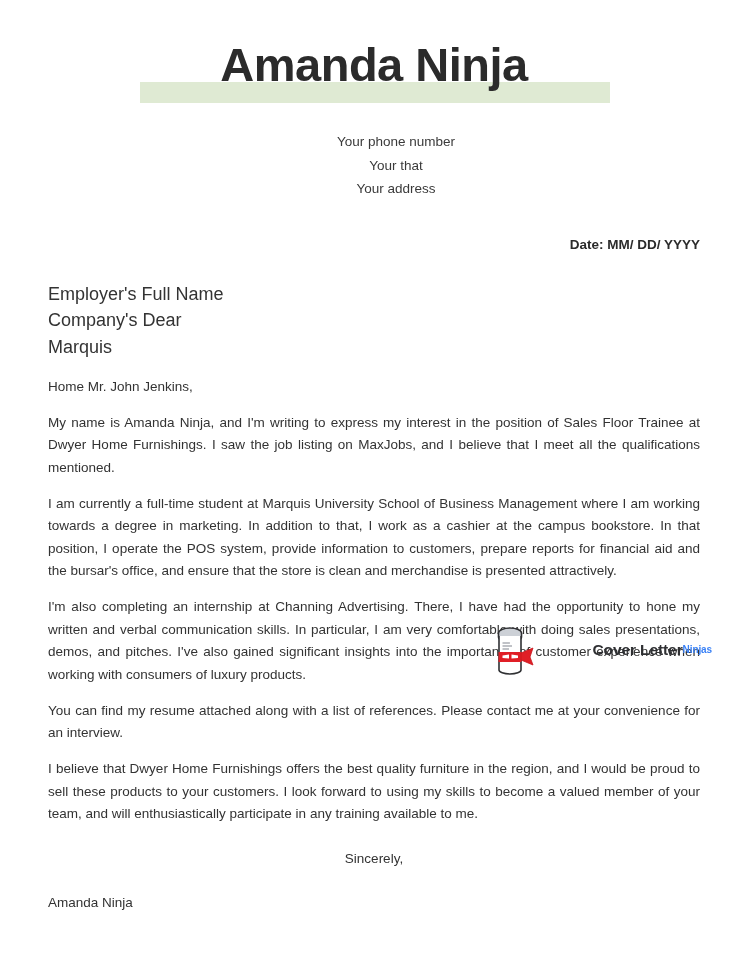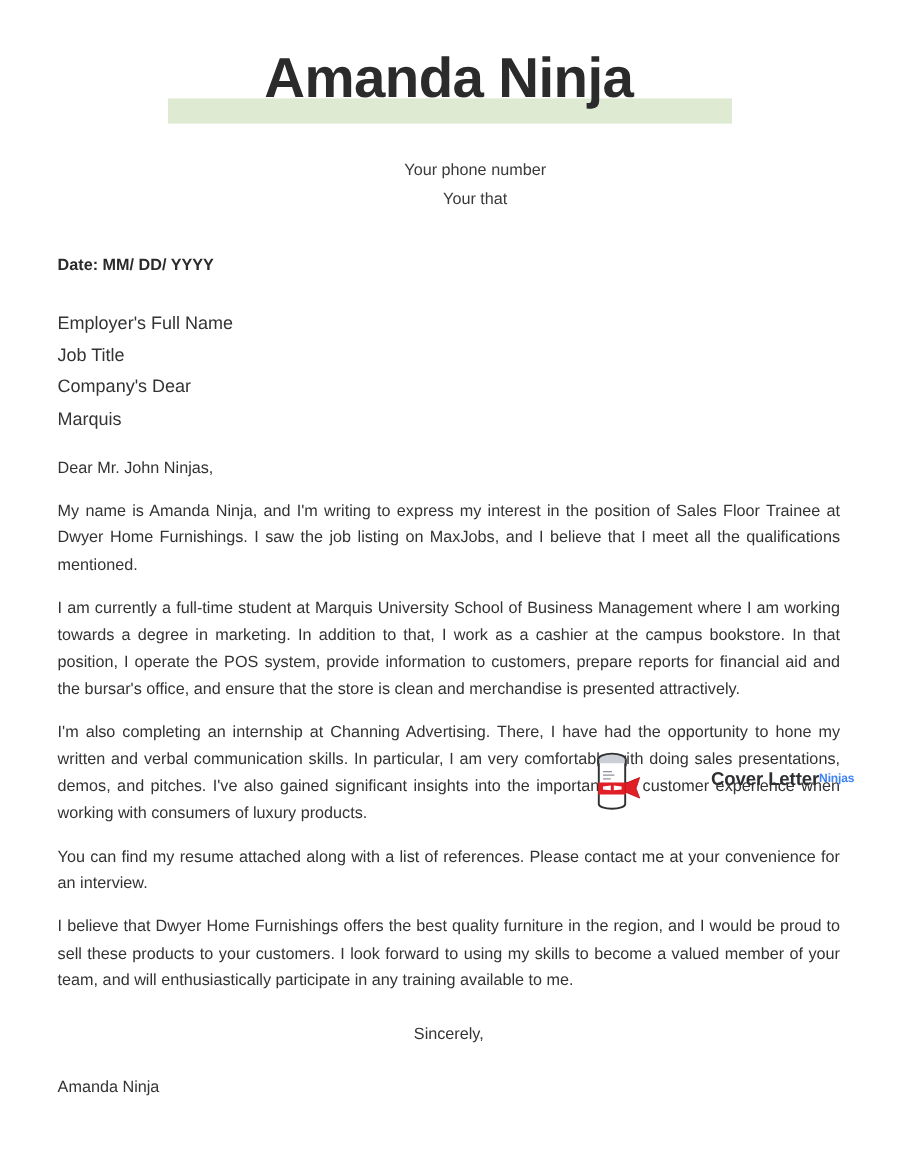--- a/index.html
+++ b/index.html
@@ -72,27 +72,28 @@
     margin: 0 48px 0 48px;
     width: 652px;
   }
 
   .date-line {
     margin-top: 34px;
     font-size: 13.5px;
     font-weight: bold;
     color: #2b2b2b;
     line-height: 20px;
+    text-align: right;
   }
 
   .recipient {
     margin-top: 26px;
   }
   .recipient-line {
-    font-size: 15px;
+    font-size: 18px;
     line-height: 26.5px;
     color: #333333;
   }
 
   .salutation {
     margin-top: 16px;
     font-size: 13.5px;
     line-height: 22px;
     color: #333333;
   }
@@ -160,35 +161,35 @@
 
   <div class="header">
     <div class="name-wrap">
       <div class="name-band"></div>
       <h1 class="name-title">Amanda Ninja</h1>
     </div>
 
     <div class="contact">
       <div class="contact-line">Your phone number</div>
       <div class="contact-line">Your that</div>
+      <div class="contact-line">Your address</div>
     </div>
   </div>
 
   <div class="content">
 
     <div class="date-line">Date: MM/ DD/ YYYY</div>
 
     <div class="recipient">
       <div class="recipient-line">Employer's Full Name</div>
-      <div class="recipient-line">Job Title</div>
       <div class="recipient-line">Company's Dear</div>
       <div class="recipient-line">Marquis</div>
     </div>
 
-    <div class="salutation">Dear Mr. John Ninjas,</div>
+    <div class="salutation">Home Mr. John Jenkins,</div>
 
     <p class="para">My name is Amanda Ninja, and I'm writing to express my interest in the position of Sales Floor Trainee at Dwyer Home Furnishings. I saw the job listing on MaxJobs, and I believe that I meet all the qualifications mentioned.</p>
     <p class="para">I am currently a full-time student at Marquis University School of Business Management where I am working towards a degree in marketing. In addition to that, I work as a cashier at the campus bookstore. In that position, I operate the POS system, provide information to customers, prepare reports for financial aid and the bursar's office, and ensure that the store is clean and merchandise is presented attractively.</p>
     <p class="para">I'm also completing an internship at Channing Advertising. There, I have had the opportunity to hone my written and verbal communication skills. In particular, I am very comfortable with doing sales presentations, demos, and pitches. I've also gained significant insights into the importance of customer experience when working with consumers of luxury products.</p>
     <p class="para">You can find my resume attached along with a list of references. Please contact me at your convenience for an interview.</p>
     <p class="para">I believe that Dwyer Home Furnishings offers the best quality furniture in the region, and I would be proud to sell these products to your customers. I look forward to using my skills to become a valued member of your team, and will enthusiastically participate in any training available to me.</p>
 
     <div class="closing">Sincerely,</div>
     <div class="signature">Amanda Ninja</div>
   </div>

